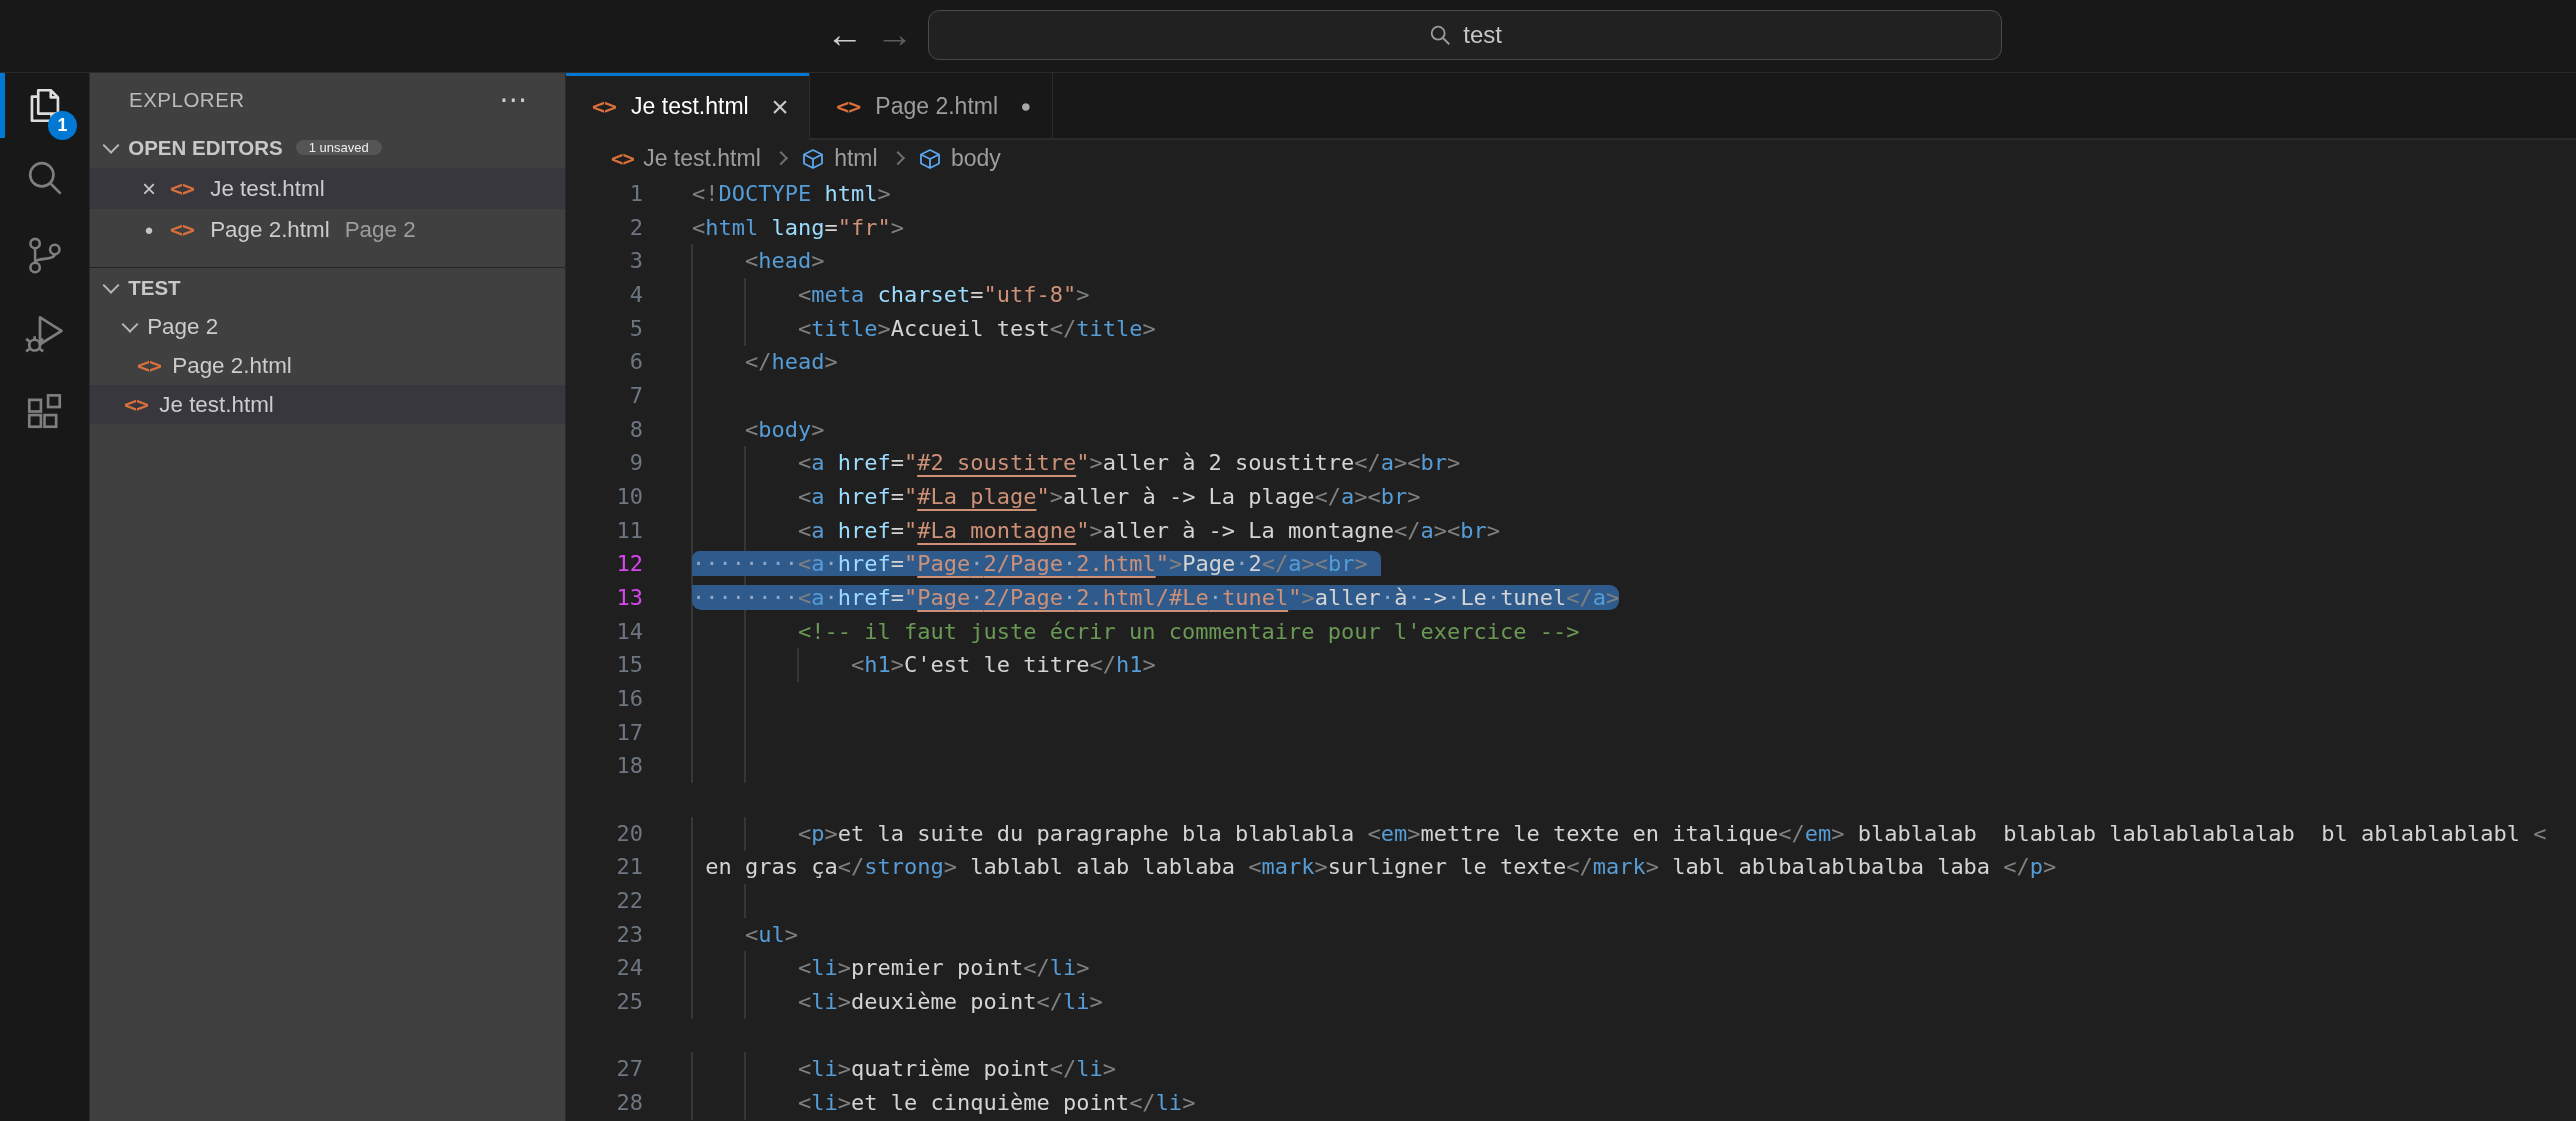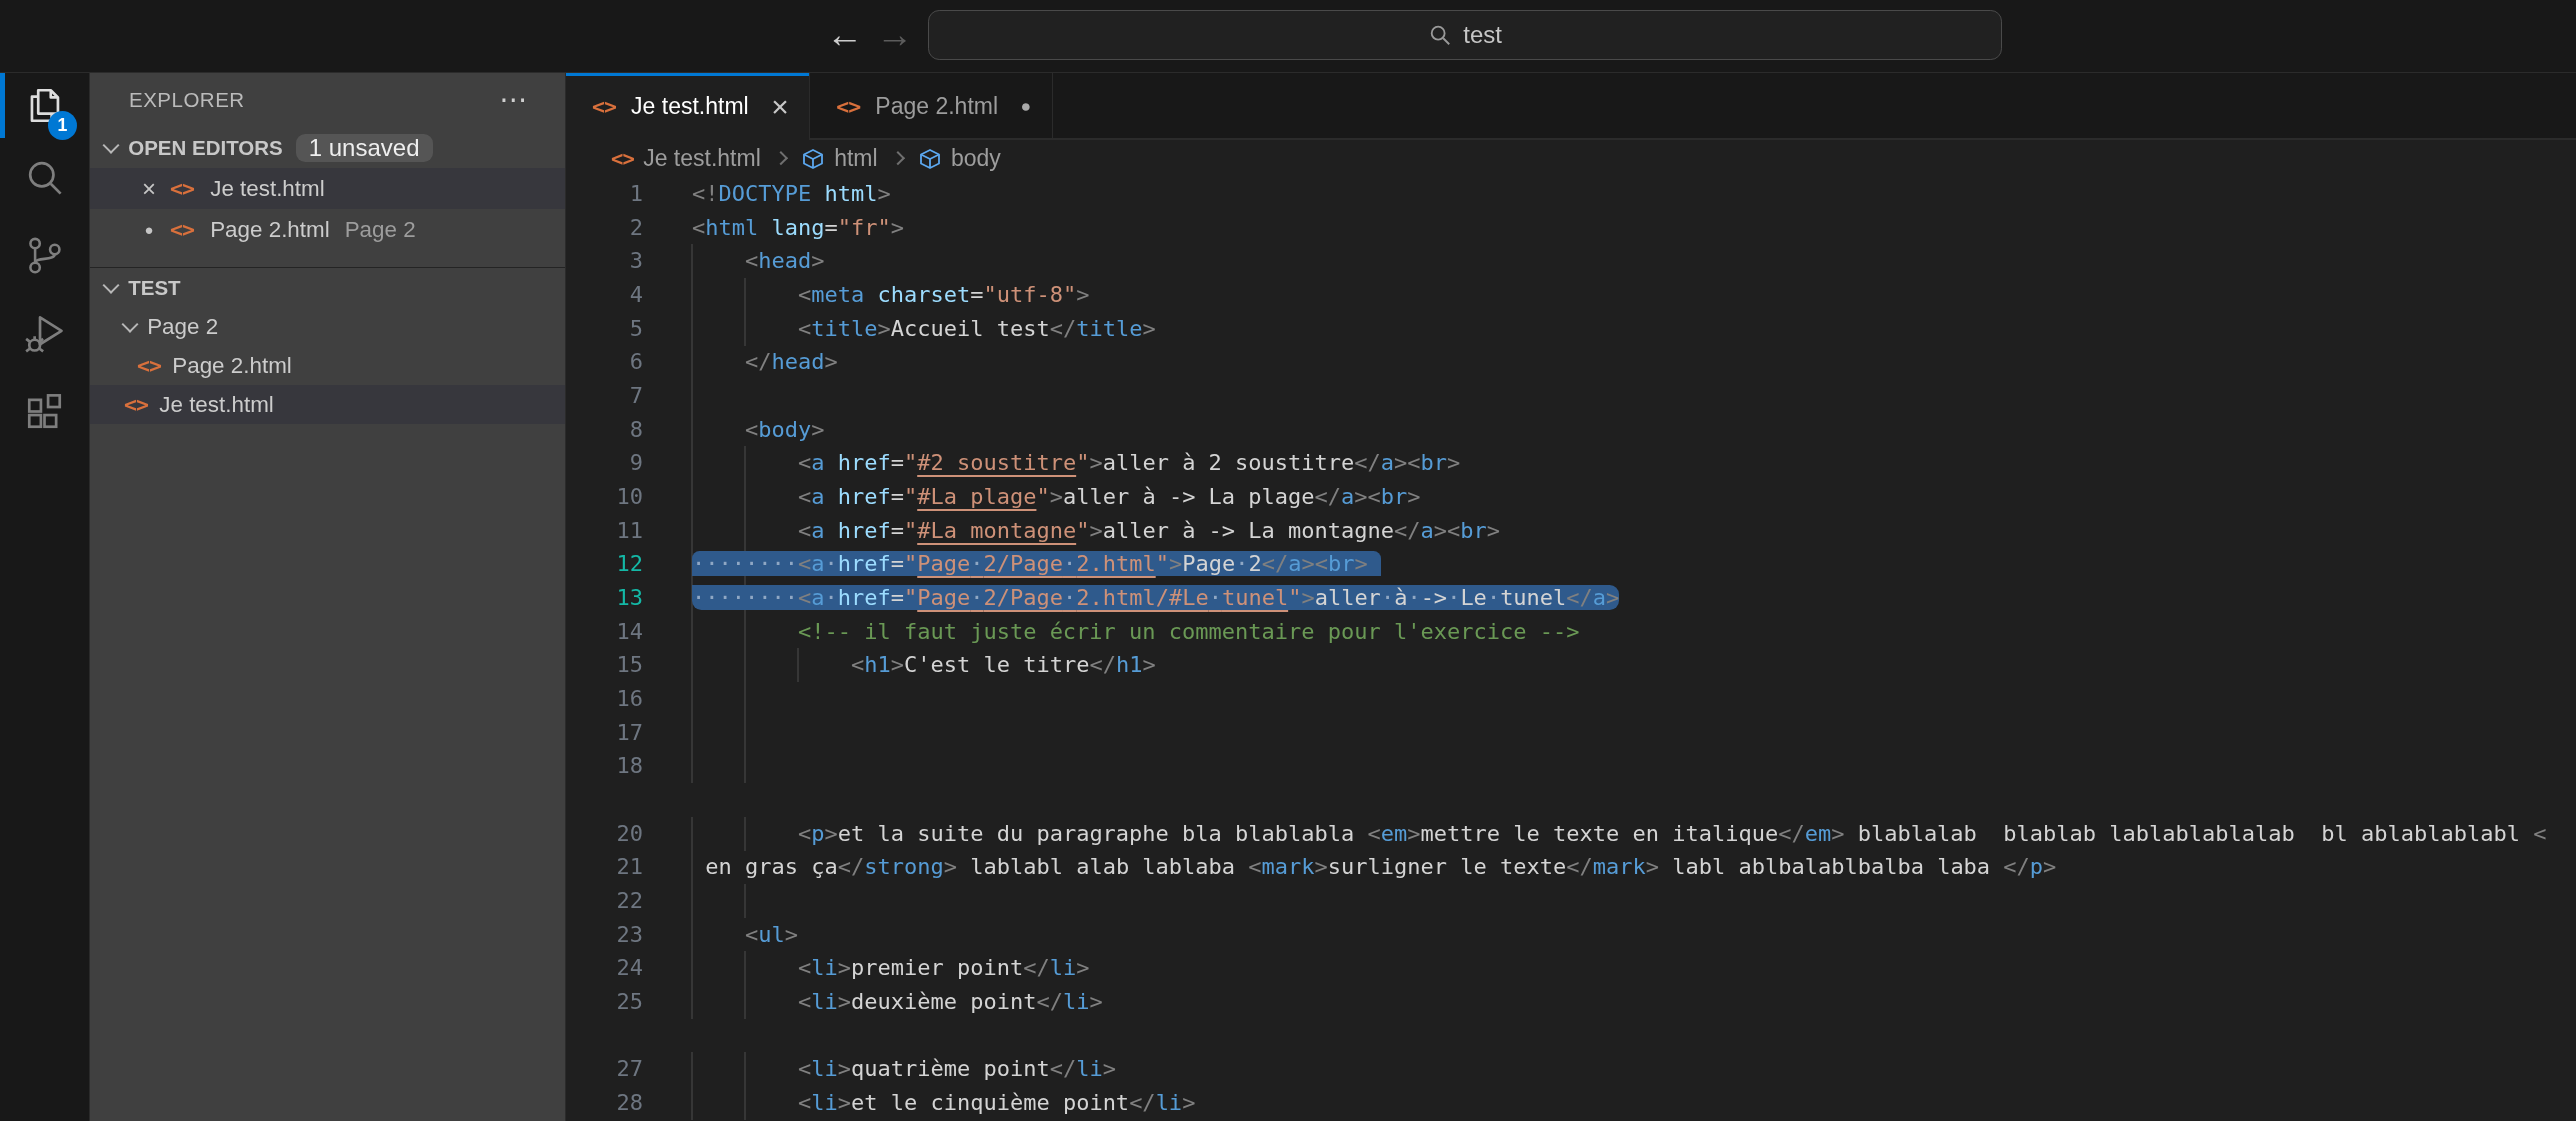--- a/index.html
+++ b/index.html
@@ -19,21 +19,21 @@
   .ab-item.active{color:#dddddd;height:65px;}
   .ab-indicator{position:absolute;left:0;top:0;width:4.7px;height:65px;background:#0078d4;}
   .ab-badge{position:absolute;right:12px;bottom:-1.9px;min-width:29px;height:29px;border-radius:15px;background:#0078d4;color:#ffffff;font-size:17.7px;font-weight:bold;display:flex;align-items:center;justify-content:center;}
   
   .sidebar{width:476px;background:#404040;border-right:1.9px solid #2b2b2b;flex:none;color:#cccccc;}
   .sb-title{height:54px;display:flex;align-items:center;justify-content:space-between;padding:0 35px 0 39px;font-size:20.5px;color:#bbbbbb;letter-spacing:0.5px;}
   .kebab{font-size:28px;color:#cfcfcf;letter-spacing:2.8px;line-height:18.7px;}
   .sec-header{height:41px;display:flex;align-items:center;padding-left:15px;font-size:20.5px;font-weight:bold;color:#c8c8c8;}
   .chev{width:12px;height:12px;border-right:2.8px solid #b8b8b8;border-bottom:2.8px solid #b8b8b8;transform:rotate(45deg) translate(-1.9px,-1.9px);flex:none;}
   .sec-header .chev{margin-right:11.2px;}
-  .badge-pill{background:#555555;color:#eeeeee;font-size:24px;font-weight:normal;padding:0 13px;border-radius:9.3px;margin-left:13px;}
+  .badge-pill{background:#555555;color:#eeeeee;font-size:13px;font-weight:normal;padding:0 13px;border-radius:9.3px;margin-left:13px;}
   .oe-row{height:41px;display:flex;align-items:center;padding-left:43px;font-size:22.4px;}
   .oe-row.selected{background:#37373d;}
   .oe-action{width:32px;text-align:center;color:#c5c5c5;font-size:24px;flex:none;}
   .oe-action.dot{font-size:15px;}
   .oe-icon{width:34px;text-align:center;flex:none;}
   .oe-label{margin-left:11.2px;white-space:nowrap;}
   .oe-desc{margin-left:15px;color:#9d9d9d;white-space:nowrap;}
   .ws-sec{margin-top:17px;border-top:1.9px solid #242424;}
   .tree-row{height:39px;display:flex;align-items:center;font-size:22.4px;}
   .tree-row.selected{background:#37373d;}
@@ -50,21 +50,21 @@
   .tab-close{font-size:30px;color:#c8c8c8;margin-left:7.5px;line-height:28px;}
   .tab-dot{font-size:17.7px;color:#a8a8a8;margin-left:7.5px;}
   .breadcrumbs{height:37px;display:flex;align-items:center;padding-left:45px;gap:13px;font-size:23px;color:#9d9d9d;background:#1f1f1f;}
   .bc-item{display:flex;align-items:center;gap:9.3px;white-space:nowrap;}
   .bc-sep{width:10.3px;height:10.3px;border-right:2.3px solid #6f6f6f;border-bottom:2.3px solid #6f6f6f;transform:rotate(-45deg);margin:0 1.9px;}
   .bc-code-icon{font-size:20.5px;}
   
   .codearea{position:absolute;top:104px;left:0;right:0;bottom:0;font-family:"DejaVu Sans Mono",monospace;font-size:22px;line-height:34px;overflow:hidden;}
   .cl{position:absolute;left:0;width:100%;height:34px;}
   .ln{position:absolute;left:0;top:0;width:77px;text-align:right;color:#6e7681;}
-  .cl.sel .ln{color:#14b8a6;}
+  .cl.sel .ln{color:#d946ef;}
   .lc{position:absolute;left:126px;top:0;white-space:pre;color:#d4d4d4;}
   .guide{position:absolute;top:0;width:1.9px;height:34px;background:#363636;}
   .tk-p{color:#808080}.tk-t{color:#569cd6}.tk-a{color:#9cdcfe}.tk-e{color:#d4d4d4}
   .tk-s{color:#ce9178}.tk-x{color:#d4d4d4}.tk-c{color:#6a9955}
   .tk-sl{color:#ce9178;text-decoration:underline;text-decoration-thickness:1.9px;text-underline-offset:4.7px;}
   .selwrap{background:#2f5a8c;}
   .cl.l12 .selwrap{border-radius:7.5px 7.5px 0 0;padding-right:13px;}
   .cl.l13 .selwrap{border-radius:0 9.3px 9.3px 9.3px;}
   .wsdot{color:rgba(208,218,234,0.6);}
   svg{display:block;}

